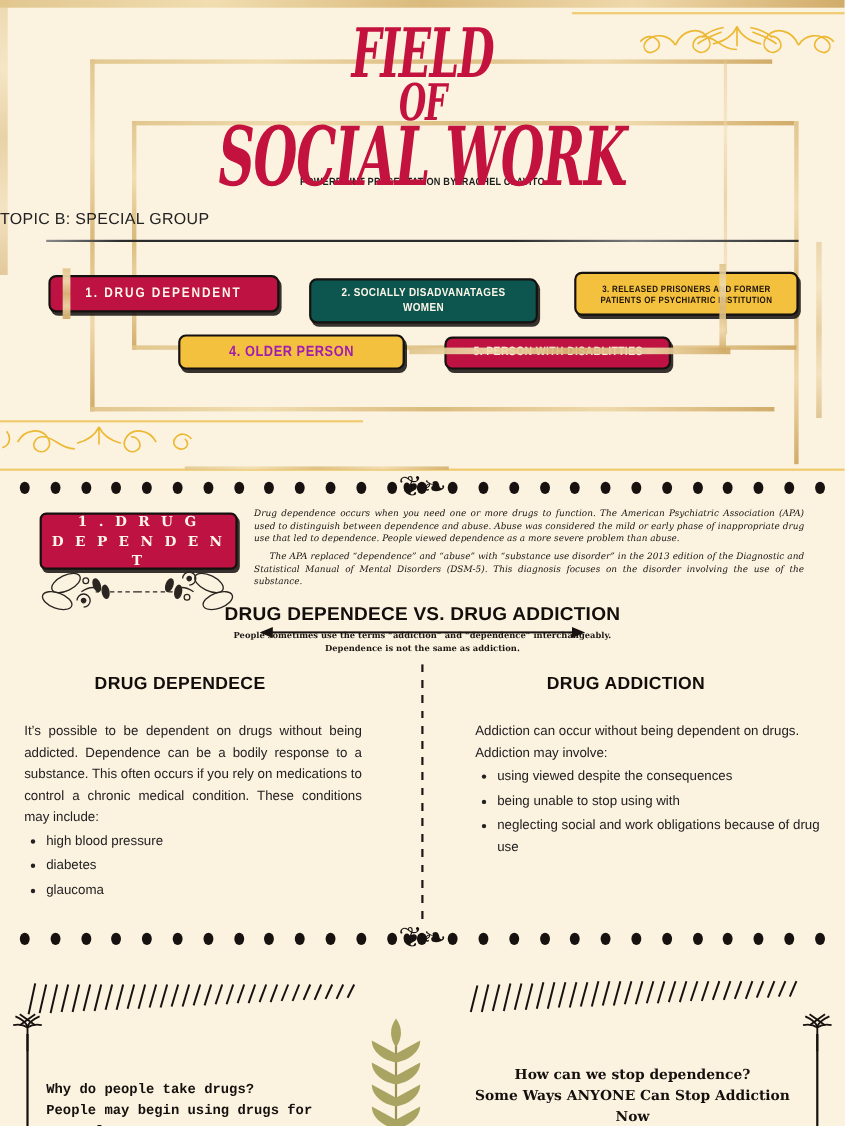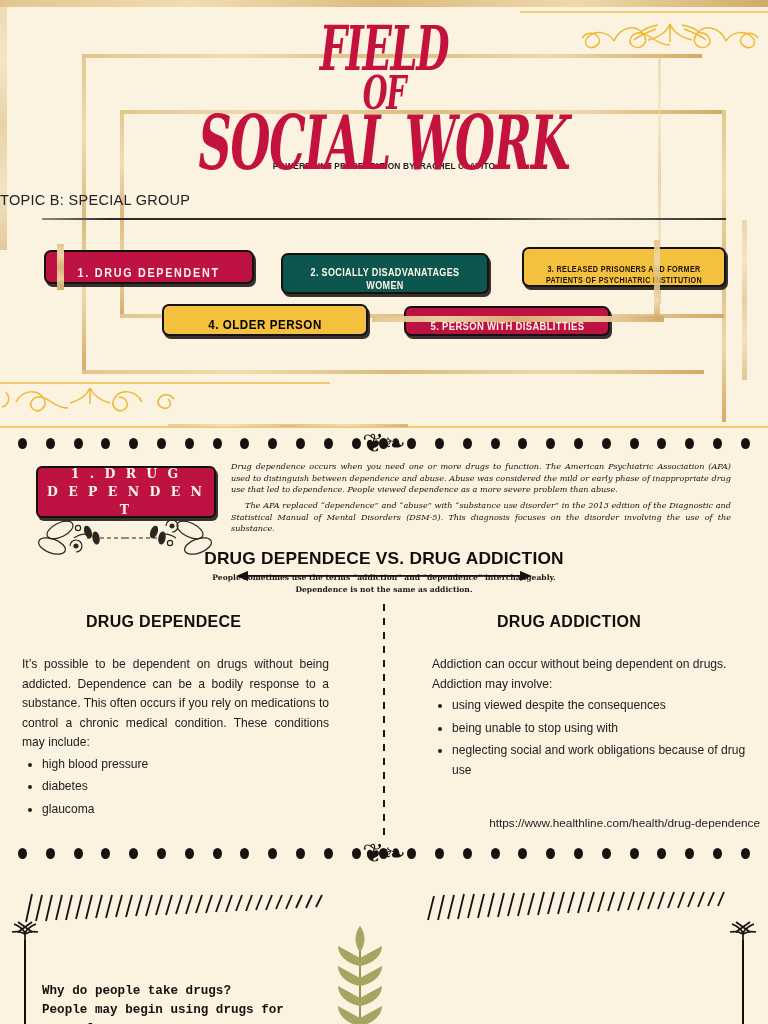--- a/index.html
+++ b/index.html
@@ -48,35 +48,35 @@
   }
   .rule-dark{position:absolute;left:42px;width:684px;top:218px;height:1.6px;
     background:linear-gradient(90deg,#8a8a8a 0%,#2b2b2b 10%,#2b2b2b 62%,#7a7a7a 78%,#2b2b2b 100%);}
 
   
   .cat{
     position:absolute;
     border:2px solid #15110f;
     border-radius:7px;
     box-shadow:2px 3px 0 rgba(20,16,14,.85);
-    display:flex;align-items:flex-end;justify-content:center;
+    display:flex;align-items:center;justify-content:center;
     text-align:center;
     color:#fdf6e8;
     font-family:"Liberation Sans", sans-serif;
     font-weight:700;
     letter-spacing:.4px;
     z-index:7;
     padding:0 8px;
     box-sizing:border-box;
   }
   .cat .txt{transform:scaleX(.86);display:block;line-height:1.25;}
   .cat1{left:44px;top:250px;width:210px;height:34px;background:#bd1242;font-size:12.5px;letter-spacing:2px;}
   .cat2{left:281px;top:253px;width:208px;height:41px;background:#0d5650;font-size:10.5px;}
   .cat3{left:522px;top:247px;width:204px;height:40px;background:#f4c13f;color:#1b1208;font-size:8.4px;}
-  .cat4{left:162px;top:304px;width:206px;height:32px;background:#f4c13f;color:#000000;font-size:13.5px;letter-spacing:.6px;}
+  .cat4{left:162px;top:304px;width:206px;height:32px;background:#f4c13f;color:#a21caf;font-size:13.5px;letter-spacing:.6px;}
   .cat5{left:404px;top:306px;width:206px;height:30px;background:#bd1242;font-size:11px;letter-spacing:.4px;}
 
   
   .dots{position:absolute;left:0;width:768px;height:16px;display:flex;align-items:center;justify-content:space-between;padding:0 18px;box-sizing:border-box;}
   .dots i{display:block;width:9px;height:11px;border-radius:50%;background:#17120f;}
   .dots-mid{position:absolute;left:50%;transform:translateX(-50%);font-size:26px;color:#17120f;line-height:1;font-family:"DejaVu Serif",serif;}
 
   
   .badge{
     position:absolute;left:36px;top:466px;width:176px;height:48px;
@@ -315,21 +315,20 @@
   <div class="body b-right">
     <p>Addiction can occur without being dependent on drugs.</p>
     <p>Addiction may involve:</p>
     <ul>
       <li>using viewed despite the consequences</li>
       <li>being unable to stop using with</li>
       <li>neglecting social and work obligations because of drug use</li>
     </ul>
   </div>
 
-  <div class="src">https://www.healthline.com/health/drug-dependence</div>
 
   <div class="dots" style="top:845px;">
     <i></i>
       <i></i>
       <i></i>
       <i></i>
       <i></i>
       <i></i>
       <i></i>
       <i></i>
@@ -462,14 +461,19 @@
         <path d="M30 102L8 90c0 10 10 18 22 20z"></path>
           <path d="M30 102l22-12c0 10-10 18-22 20z"></path>
       </g>
     </svg>
   </div>
 
   <div class="bq-head bq-left">
     <span>Why do people take drugs?</span><br>
     <span>People may begin using drugs for several</span>
   </div>
+  <div class="bq-head bq-right">
+    <span>How can we stop dependence?</span><br>
+    <span>Some Ways ANYONE Can Stop Addiction</span><br>
+    <span>Now</span>
+  </div>
 
 </div>
 
 </body></html>

